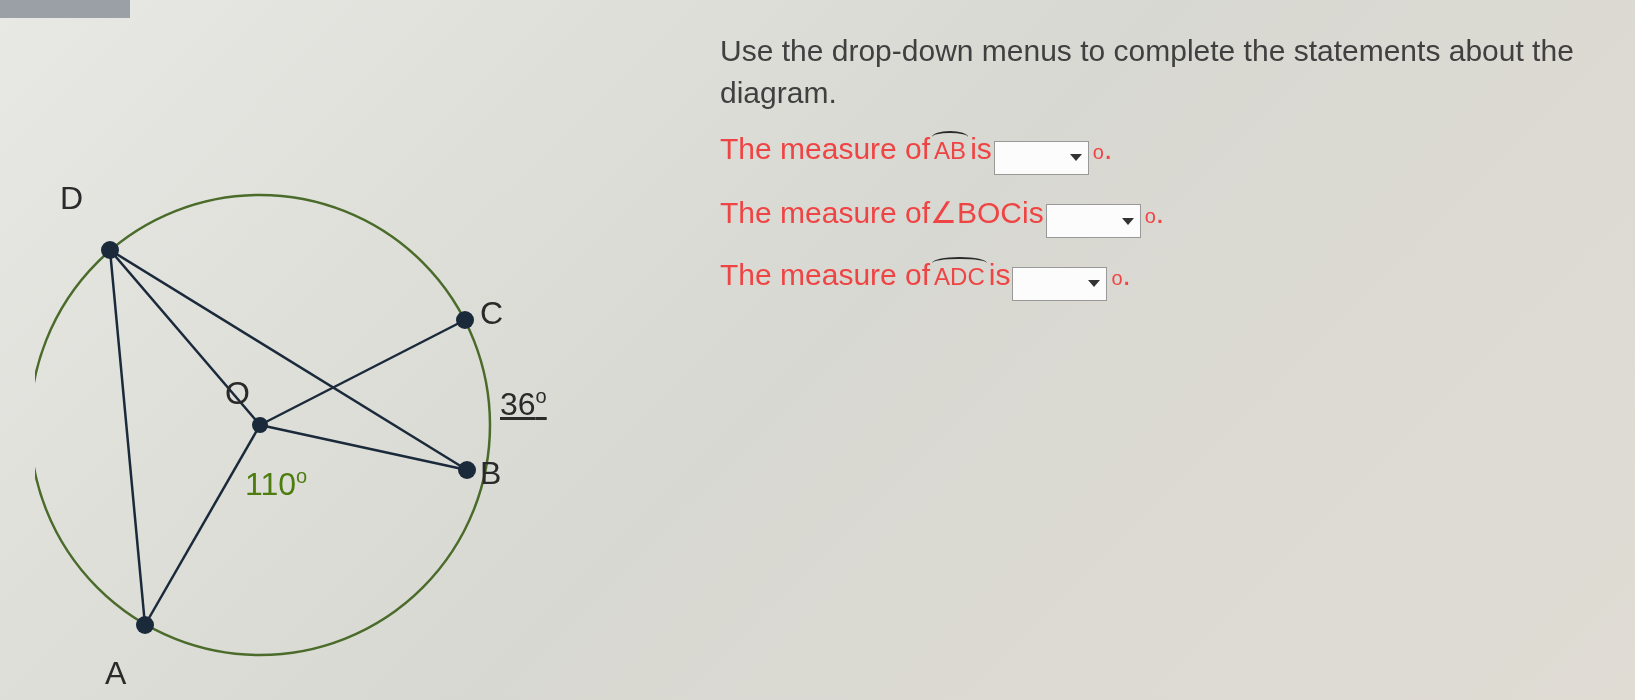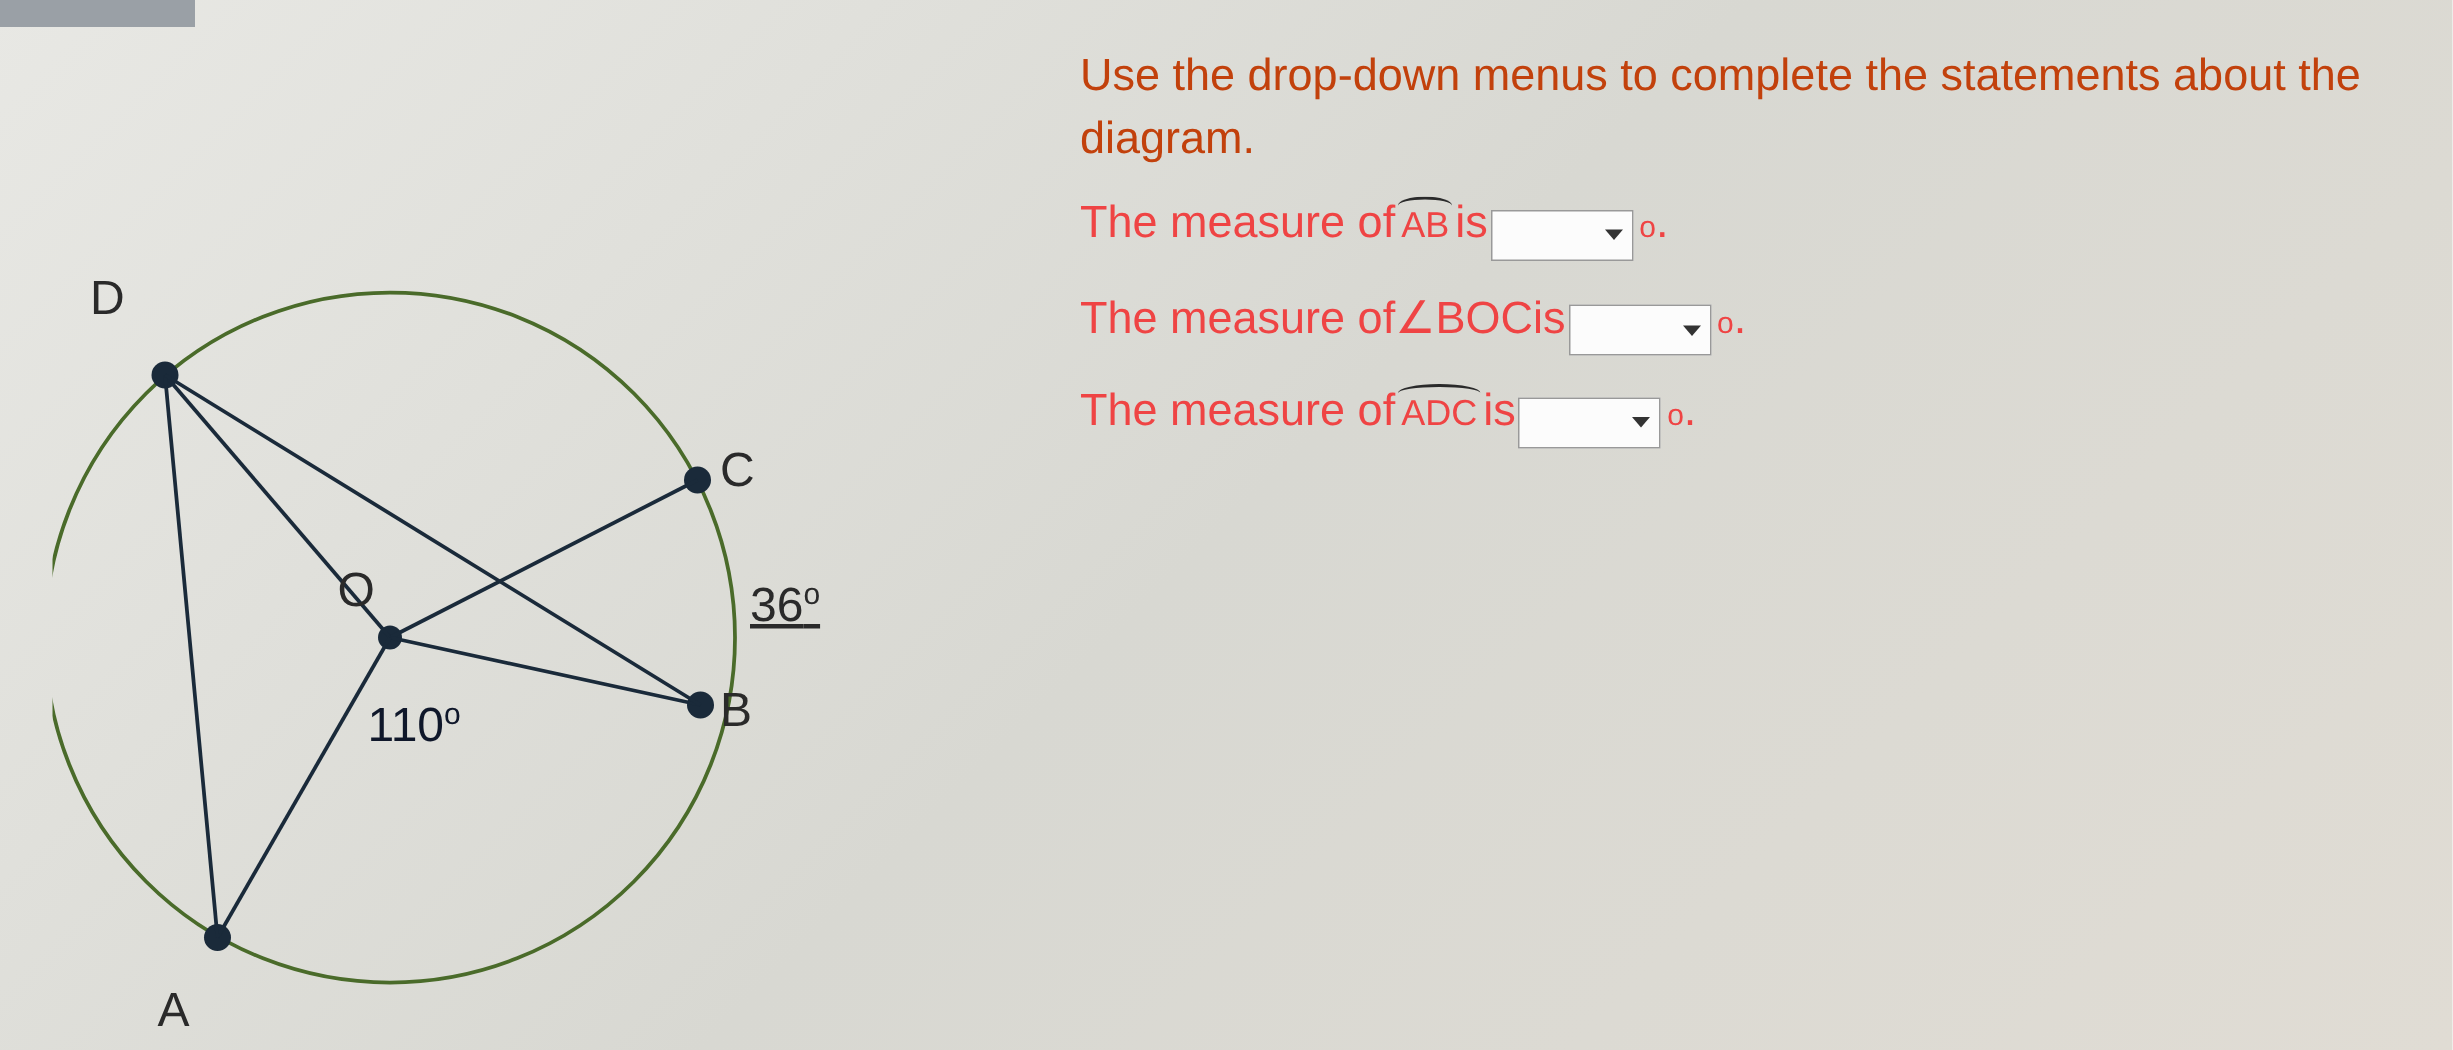--- a/index.html
+++ b/index.html
@@ -48,21 +48,21 @@
     .label.d { top: 150px; left: 60px; }
     .label.c { top: 265px; left: 480px; }
     .label.b { top: 425px; left: 480px; }
     .label.a { top: 625px; left: 105px; }
     .label.o { top: 345px; left: 225px; }
     .angle-110 {
       position: absolute;
       top: 435px;
       left: 245px;
       font-size: 32px;
-      color: #0f172a;
+      color: #4d7c0f;
     }
     .angle-36 {
       position: absolute;
       top: 355px;
       left: 500px;
       font-size: 32px;
       color: #2a2a2a;
       text-decoration: underline;
     }
     .sup {
@@ -70,21 +70,21 @@
       vertical-align: super;
     }
     .question-panel {
       flex: 1;
       padding-left: 160px;
       padding-top: 0px;
       padding-right: 40px;
     }
     .instruction {
       font-size: 30px;
-      color: #c2410c;
+      color: #404040;
       line-height: 1.4;
       margin-bottom: 18px;
     }
     .question-line {
       font-size: 30px;
       color: #ef4444;
       margin-bottom: 22px;
       display: flex;
       align-items: baseline;
       flex-wrap: wrap;

